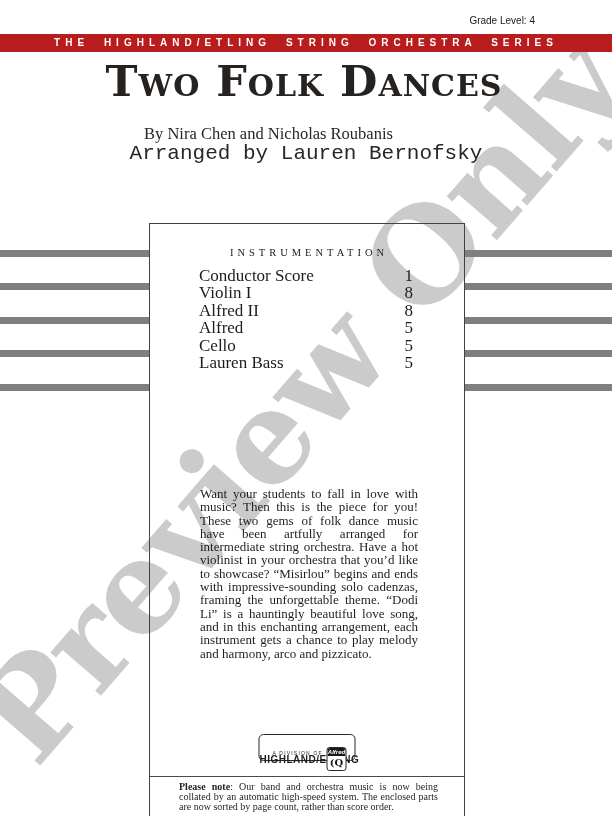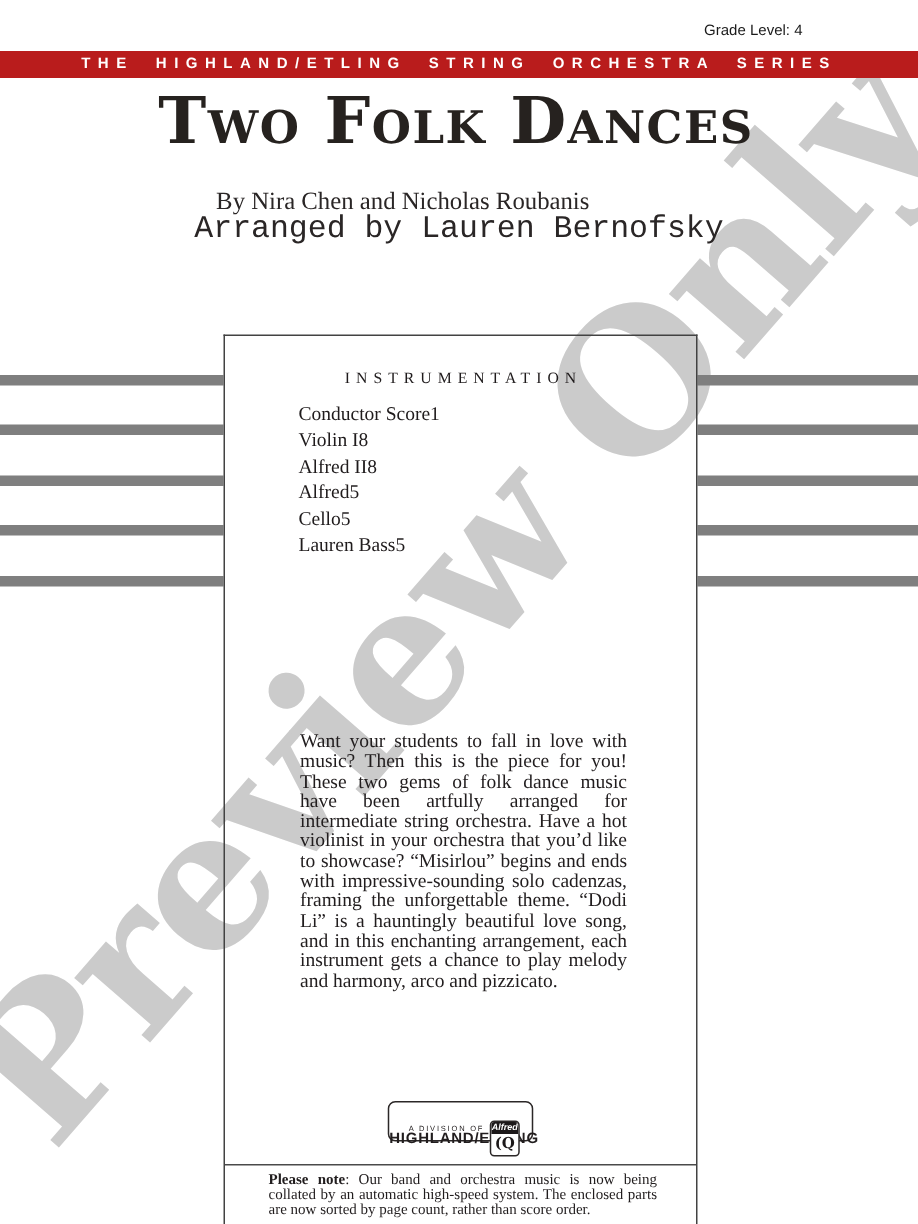--- a/index.html
+++ b/index.html
@@ -52,22 +52,22 @@
 
   .info-box {
     position:absolute; left:149px; top:223px; width:316px; height:593px;
     border:1px solid #424242; border-bottom:0; background:transparent;padding-left:14px;
   }
   .instr-heading {
     position:absolute; top:23px; left:0; width:100%; text-align:center;
     font-size:10.5px; letter-spacing:0.38em; padding-left:0.38em; color:#1f1b1c;
   }
   .instr-table { position:absolute; top:43px; left:49px; right:51px; }
-  .instr-row { display:flex; height:17.4px;
-    font-size:13px; line-height:17.4px; color:#1f1b1c; }
+  .instr-row { display:flex; justify-content:space-between; height:17.4px;
+    font-size:17px; line-height:17.4px; color:#1f1b1c; }
   .description {
     position:absolute; top:263px; left:50px; width:218px;
     font-size:13px; line-height:13.3px; text-align:justify; color:#211d1e;
   }
   .logo {
     position:absolute; top:510px; left:50%; transform:translateX(-50%);
     width:97px; height:27px; border:1.5px solid #2b2727; border-radius:5px;
     background:#ffffff;
   }
   .logo-name {

